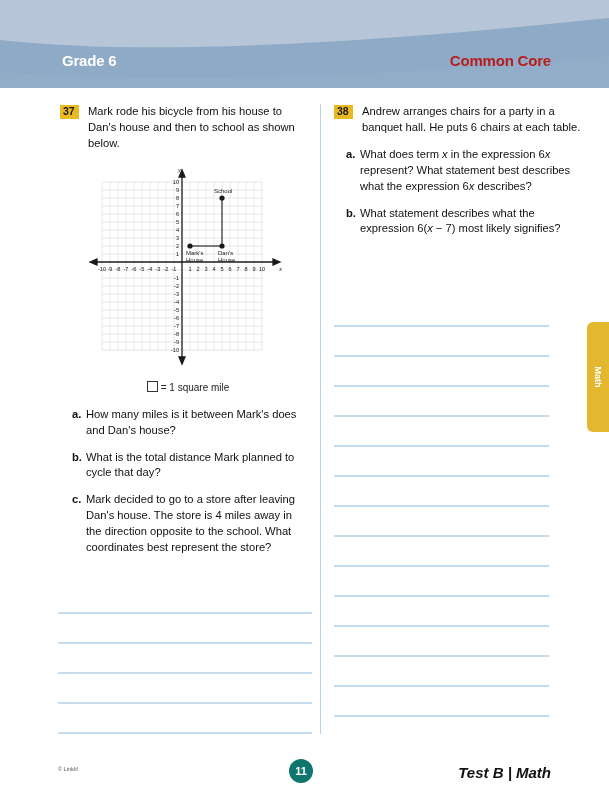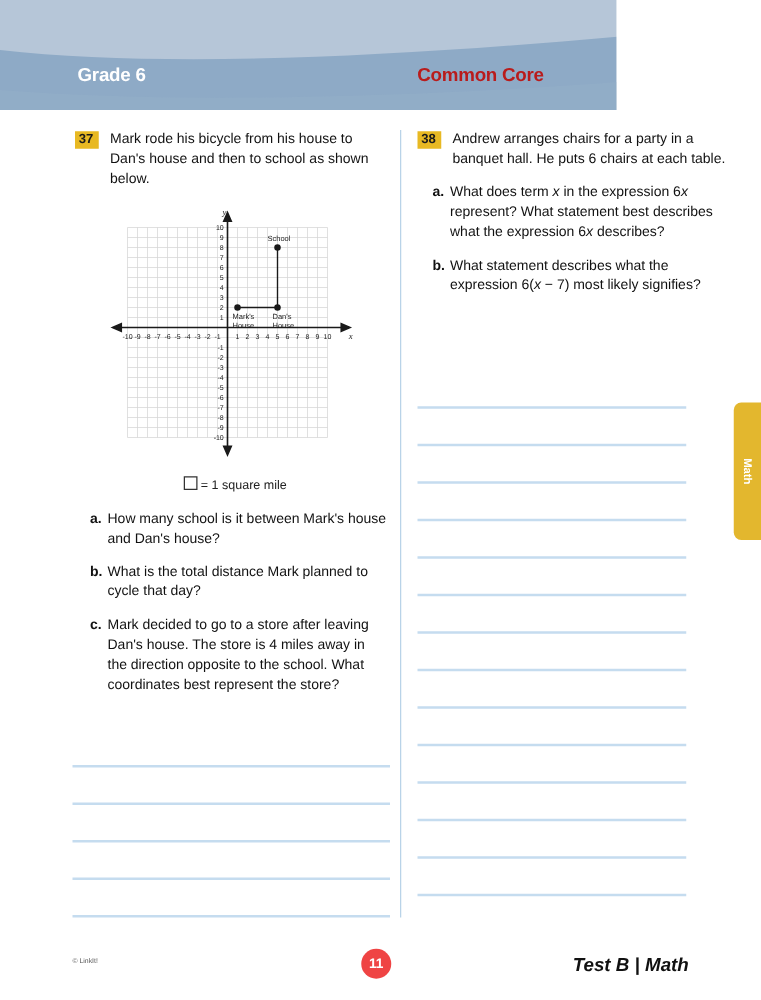--- a/index.html
+++ b/index.html
@@ -12,21 +12,21 @@
     background: #ffffff;
     font-family: "Liberation Sans", sans-serif;
     position: relative;
     overflow: hidden;
   }
 
   
   .banner {
     position: absolute;
     left: 0; top: 0;
-    width: 493px; height: 88px;
+    width: 609px; height: 88px;
     background: #b6c6d8;
     overflow: hidden;
   }
   .banner svg { position: absolute; left: 0; top: 0; }
   .banner-title {
     position: absolute;
     left: 62px; top: 52px;
     font-size: 15px;
     font-weight: bold;
     color: #ffffff;
@@ -154,21 +154,21 @@
     position: absolute;
     left: 58px; top: 766px;
     font-size: 5.5px;
     color: #555;
   }
   .footer-page {
     position: absolute;
     left: 289px; top: 759px;
     width: 24px; height: 24px;
     border-radius: 50%;
-    background: #ef4444;
+    background: #0f766e;
     color: #fff;
     font-size: 11px;
     font-weight: bold;
     text-align: center;
     line-height: 24px;
   }
   .footer-right {
     position: absolute;
     right: 58px; top: 764px;
     font-size: 15px;
@@ -329,21 +329,21 @@
     </svg>
   </div>
 
   <div class="legend">
     <span class="sq"></span><span>= 1 square mile</span>
   </div>
 
   <div style="margin-top:14px;">
     <div class="subrow sub-indent">
       <span class="sublbl">a.</span>
-      <span>How many school is it between Mark's house and Dan's house?</span>
+      <span>How many miles is it between Mark's does and Dan's house?</span>
     </div>
     <div class="subrow sub-indent">
       <span class="sublbl">b.</span>
       <span>What is the total distance Mark planned to cycle that day?</span>
     </div>
     <div class="subrow sub-indent">
       <span class="sublbl">c.</span>
       <span>Mark decided to go to a store after leaving Dan's house. The store is 4 miles away in the direction opposite to the school. What coordinates best represent the store?</span>
     </div>
   </div>

